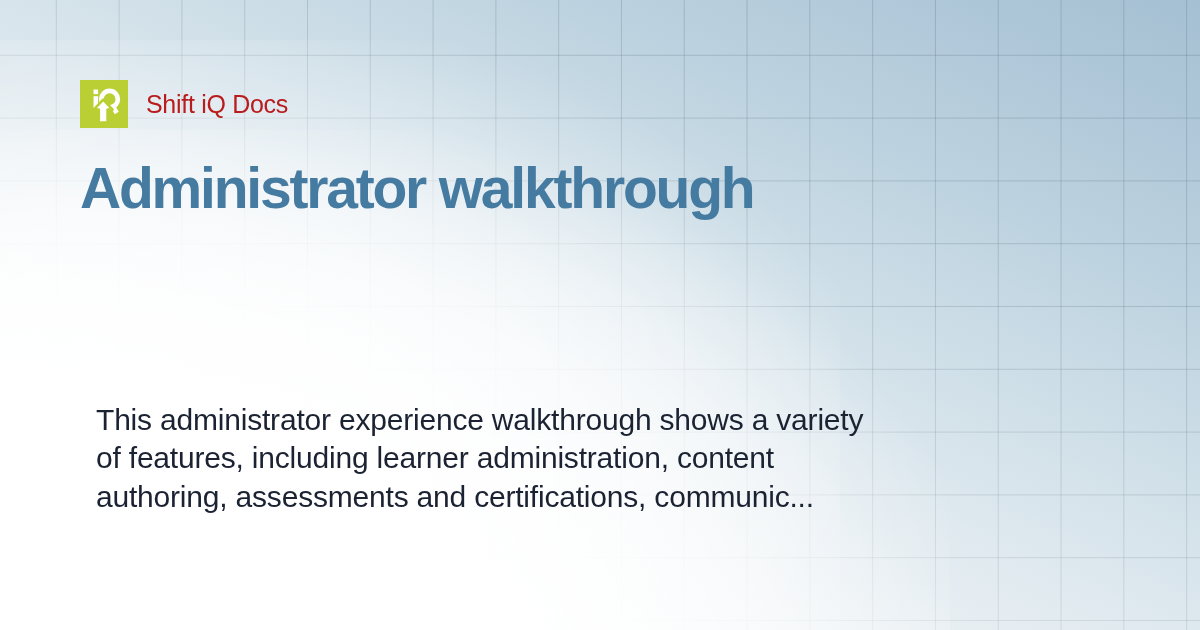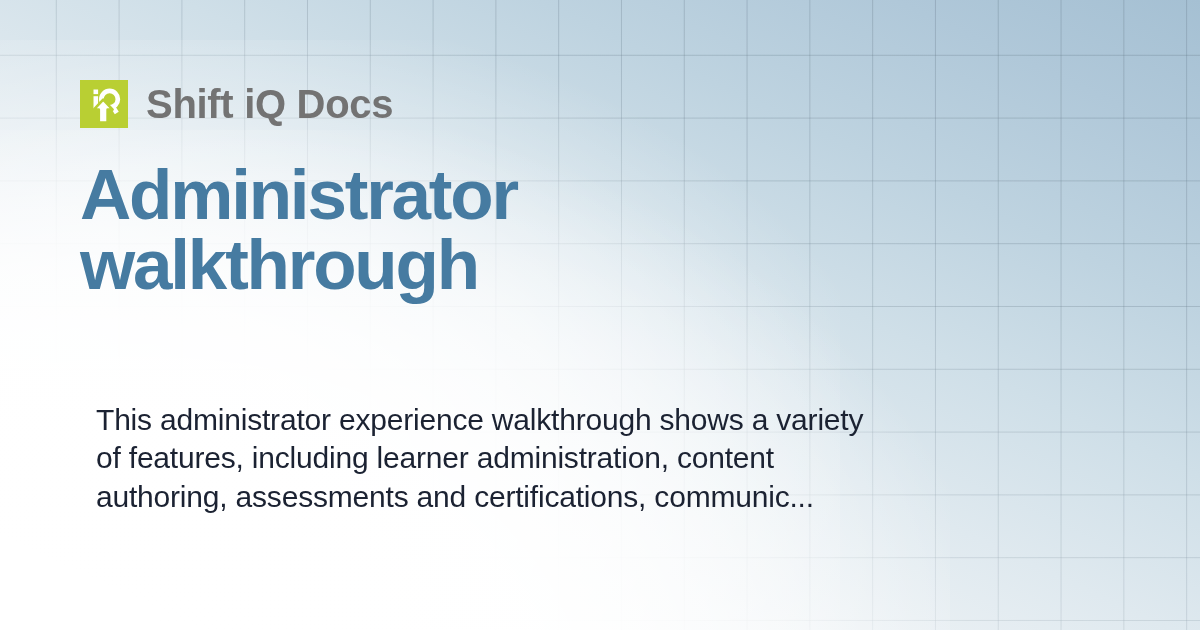--- a/index.html
+++ b/index.html
@@ -117,35 +117,35 @@
   .brand-mark {
     width: 48px;
     height: 48px;
     background: #b9cf33;
     display: block;
     flex: 0 0 auto;
   }
   .brand-mark svg { display: block; }
 
   .brand-name {
-    font-size: 40px;
-    font-weight: bold;
-    color: #737373;
+    font-size: 25px;
+    font-weight: normal;
+    color: #b91c1c;
     letter-spacing: -0.3px;
     line-height: 1;
     white-space: nowrap;
   }
 
   .headline {
     position: absolute;
     top: 160px;
     left: 0;
     width: 820px;
     margin: 0;
-    font-size: 71px;
+    font-size: 57px;
     line-height: 0.99;
     font-weight: bold;
     color: #467ba1;
     letter-spacing: -2.2px;
   }
 
   .description {
     position: absolute;
     top: 385px;
     left: 0;

